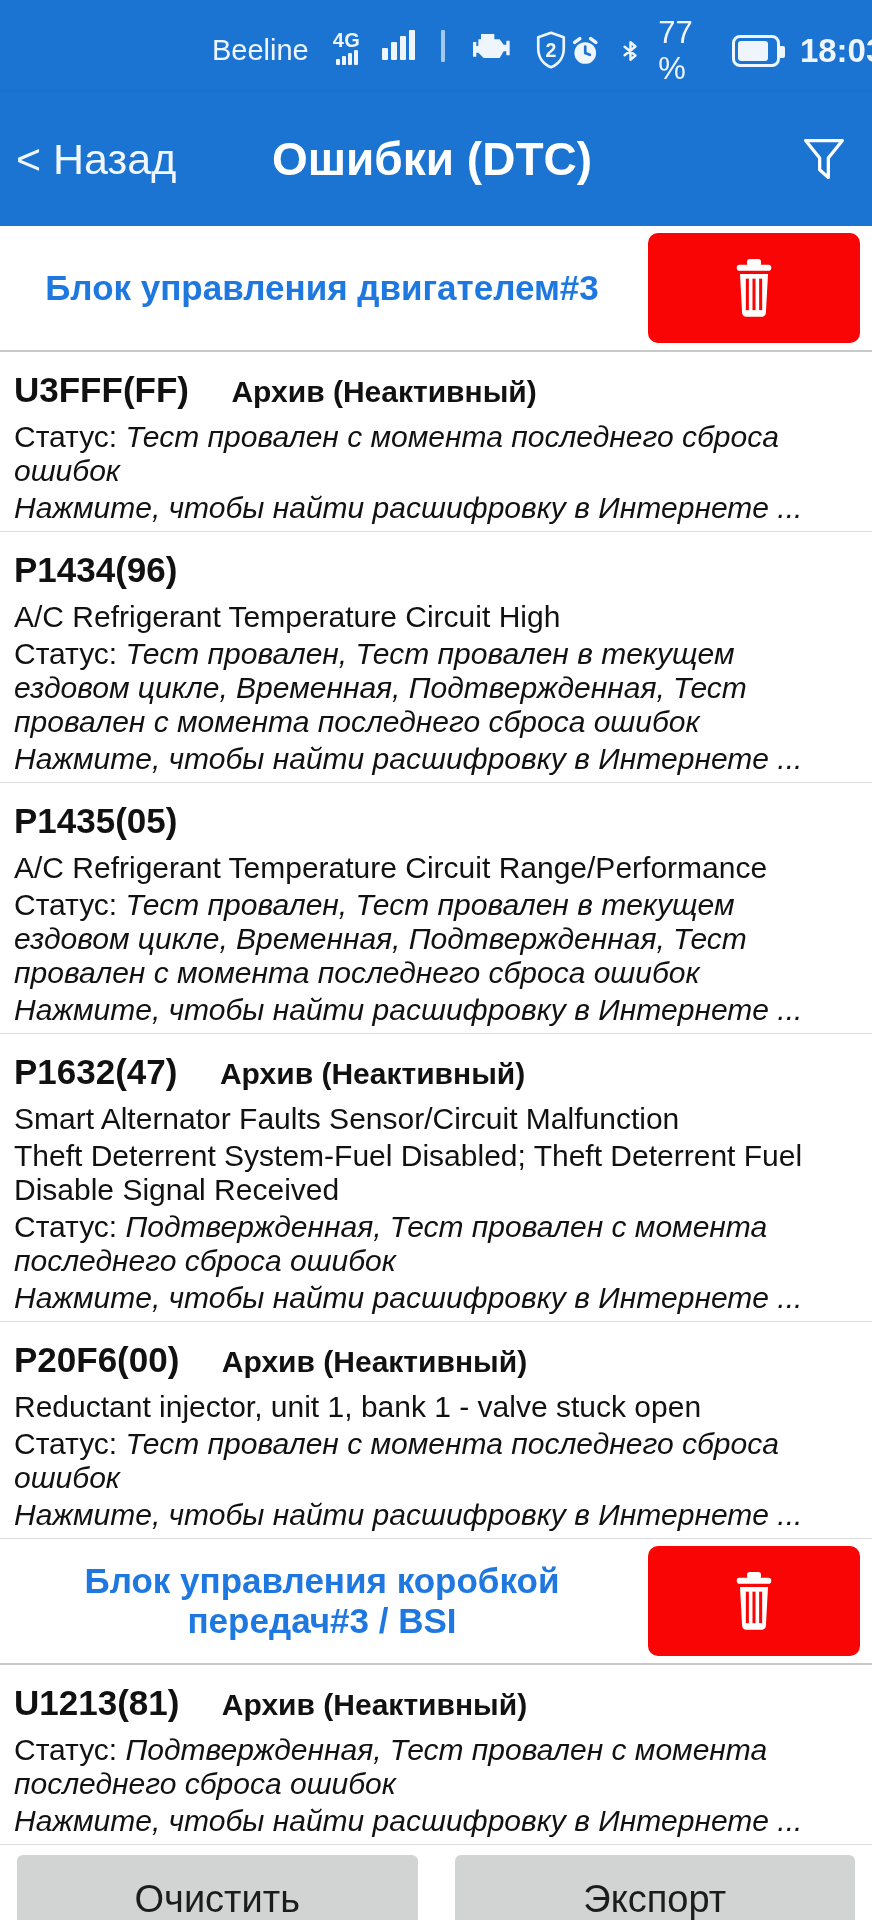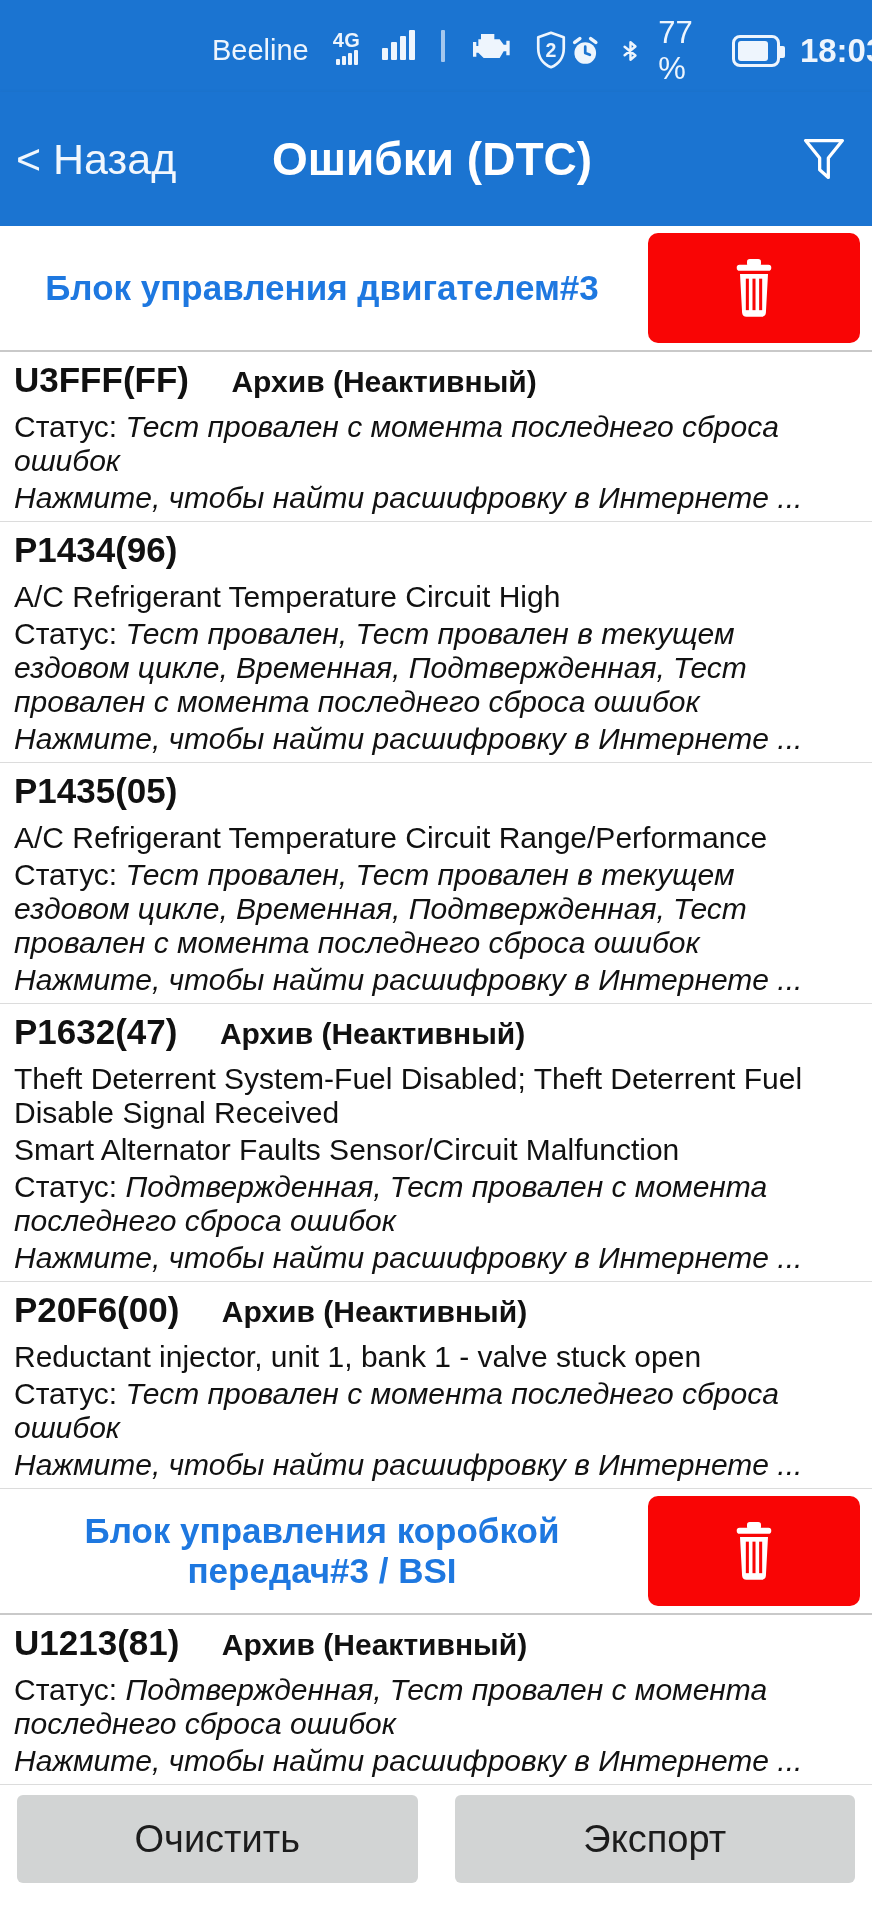--- a/index.html
+++ b/index.html
@@ -39,21 +39,21 @@
   
   .section-row{position:relative;min-height:124px;display:flex;align-items:center;border-bottom:2px solid #c9c9c9;background:#fff;}
   .section-row.last{border-bottom:none;}
   .section-title{flex:1;padding-right:228px;text-align:center;color:#1e78e0;font-weight:bold;font-size:35px;}
   .trash-btn{
     position:absolute;right:12px;top:50%;transform:translateY(-50%);
     width:212px;height:110px;background:#f90505;border:none;border-radius:10px;
     display:flex;align-items:center;justify-content:center;cursor:pointer;padding:0;
   }
   
-  .dtc{padding:8px 14px 6px;border-bottom:1px solid #dcdcdc;background:#fff;}
+  .dtc{padding:18px 14px 6px;border-bottom:1px solid #dcdcdc;background:#fff;}
   .dtc-head{line-height:40px;}
   .code{font-weight:bold;font-size:35px;}
   .archive{font-weight:bold;font-size:30px;margin-left:38px;}
   .desc{font-size:30px;line-height:34px;margin-top:3px;}
   .status{font-size:30px;line-height:34px;margin-top:3px;}
   .status-text{font-style:italic;}
   .hint{font-size:30px;line-height:34px;margin-top:3px;font-style:italic;}
   
   .actions{display:flex;gap:37px;padding:10px 17px 0;}
   .action-btn{
@@ -167,22 +167,22 @@
       <span class="status-text">Тест провален, Тест провален в текущем ездовом цикле, Временная, Подтвержденная, Тест провален с момента последнего сброса ошибок</span>
     </div>
     <div class="hint">Нажмите, чтобы найти расшифровку в Интернете ...</div>
   </div>
 
   <div class="dtc">
     <div class="dtc-head">
       <span class="code">P1632(47)</span>
       <span class="archive">Архив (Неактивный)</span>
     </div>
+    <div class="desc">Smart Alternator Faults Sensor/Circuit Malfunction</div>
     <div class="desc">Theft Deterrent System-Fuel Disabled; Theft Deterrent Fuel Disable Signal Received</div>
-    <div class="desc">Smart Alternator Faults Sensor/Circuit Malfunction</div>
     <div class="status">
       <span class="status-label">Статус:</span>
       <span class="status-text">Подтвержденная, Тест провален с момента последнего сброса ошибок</span>
     </div>
     <div class="hint">Нажмите, чтобы найти расшифровку в Интернете ...</div>
   </div>
 
   <div class="dtc">
     <div class="dtc-head">
       <span class="code">P20F6(00)</span>

